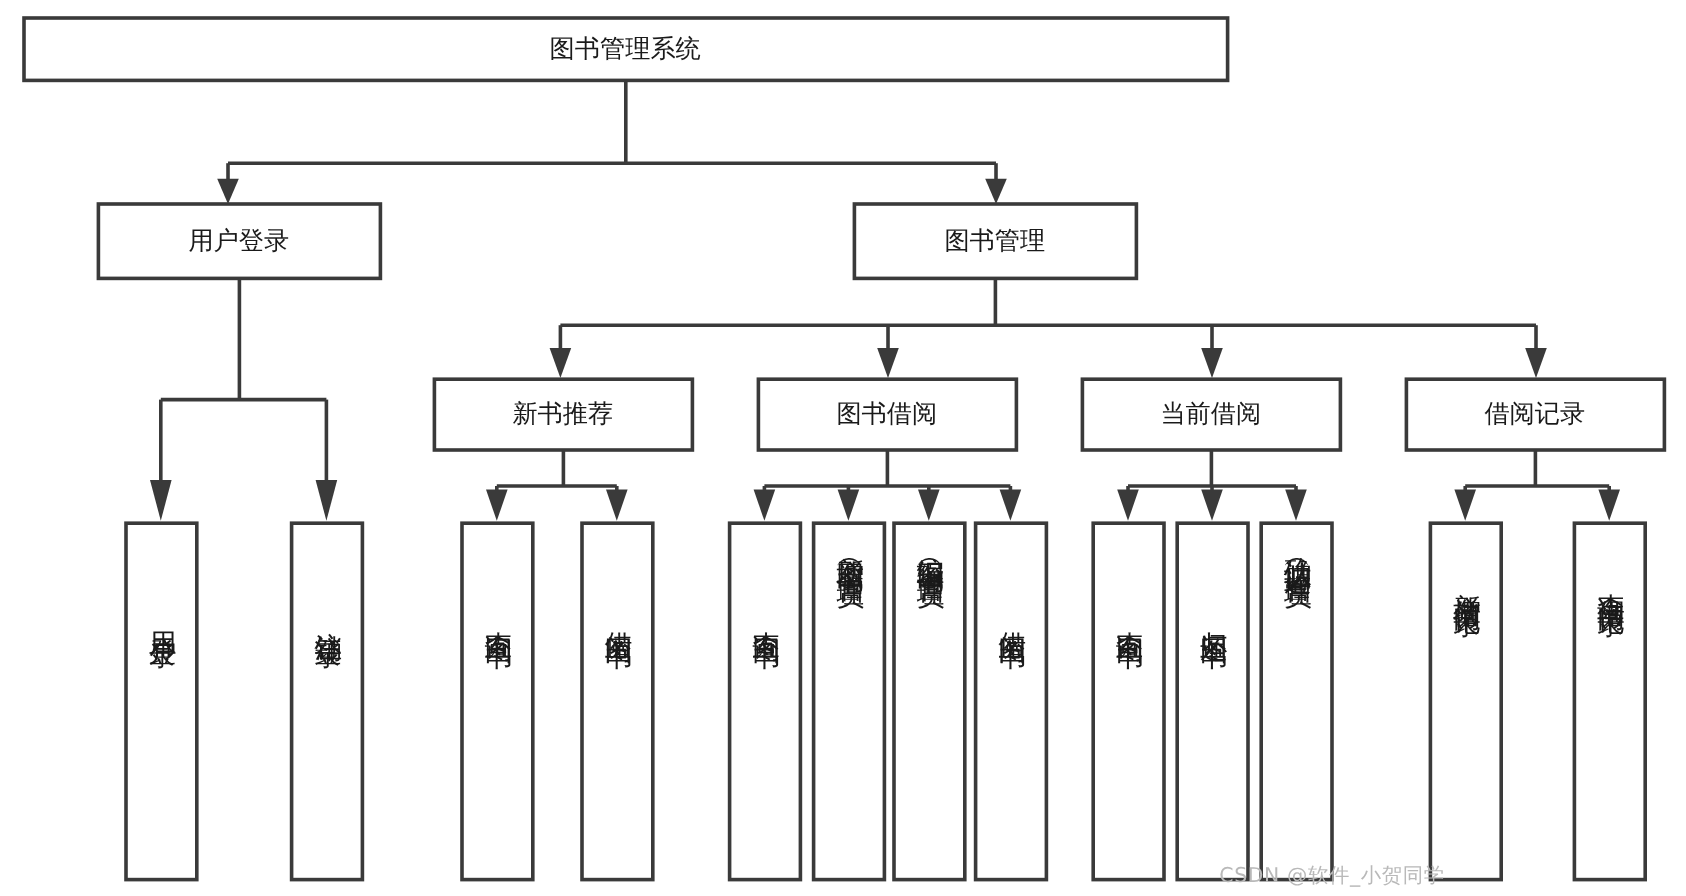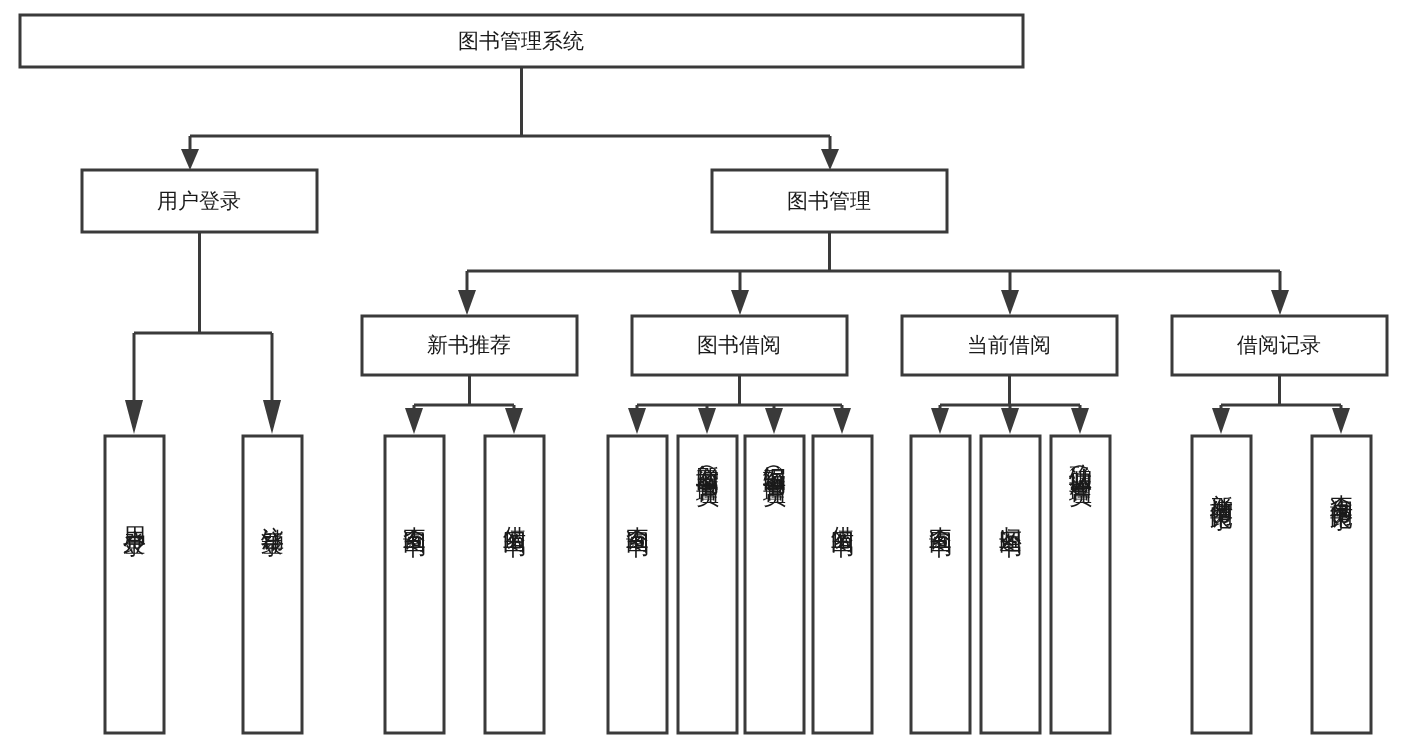--- a/index.html
+++ b/index.html
@@ -238,14 +238,15 @@
     <span class="leaf-label" style="margin-top:10px;">确认归还（管理员）</span>
   </div>
 
   <div class="leaf-label-wrap" style="left:1192px; top:436px; width:59px; height:297px;">
     <span class="leaf-label" style="margin-top:40px;">新增借阅记录</span>
   </div>
   <div class="leaf-label-wrap" style="left:1312px; top:436px; width:59px; height:297px;">
     <span class="leaf-label" style="margin-top:40px;">查询借阅记录</span>
   </div>
 
+  <div class="watermark">CSDN @软件_小贺同学</div>
 
 </div>
 
 </body></html>

